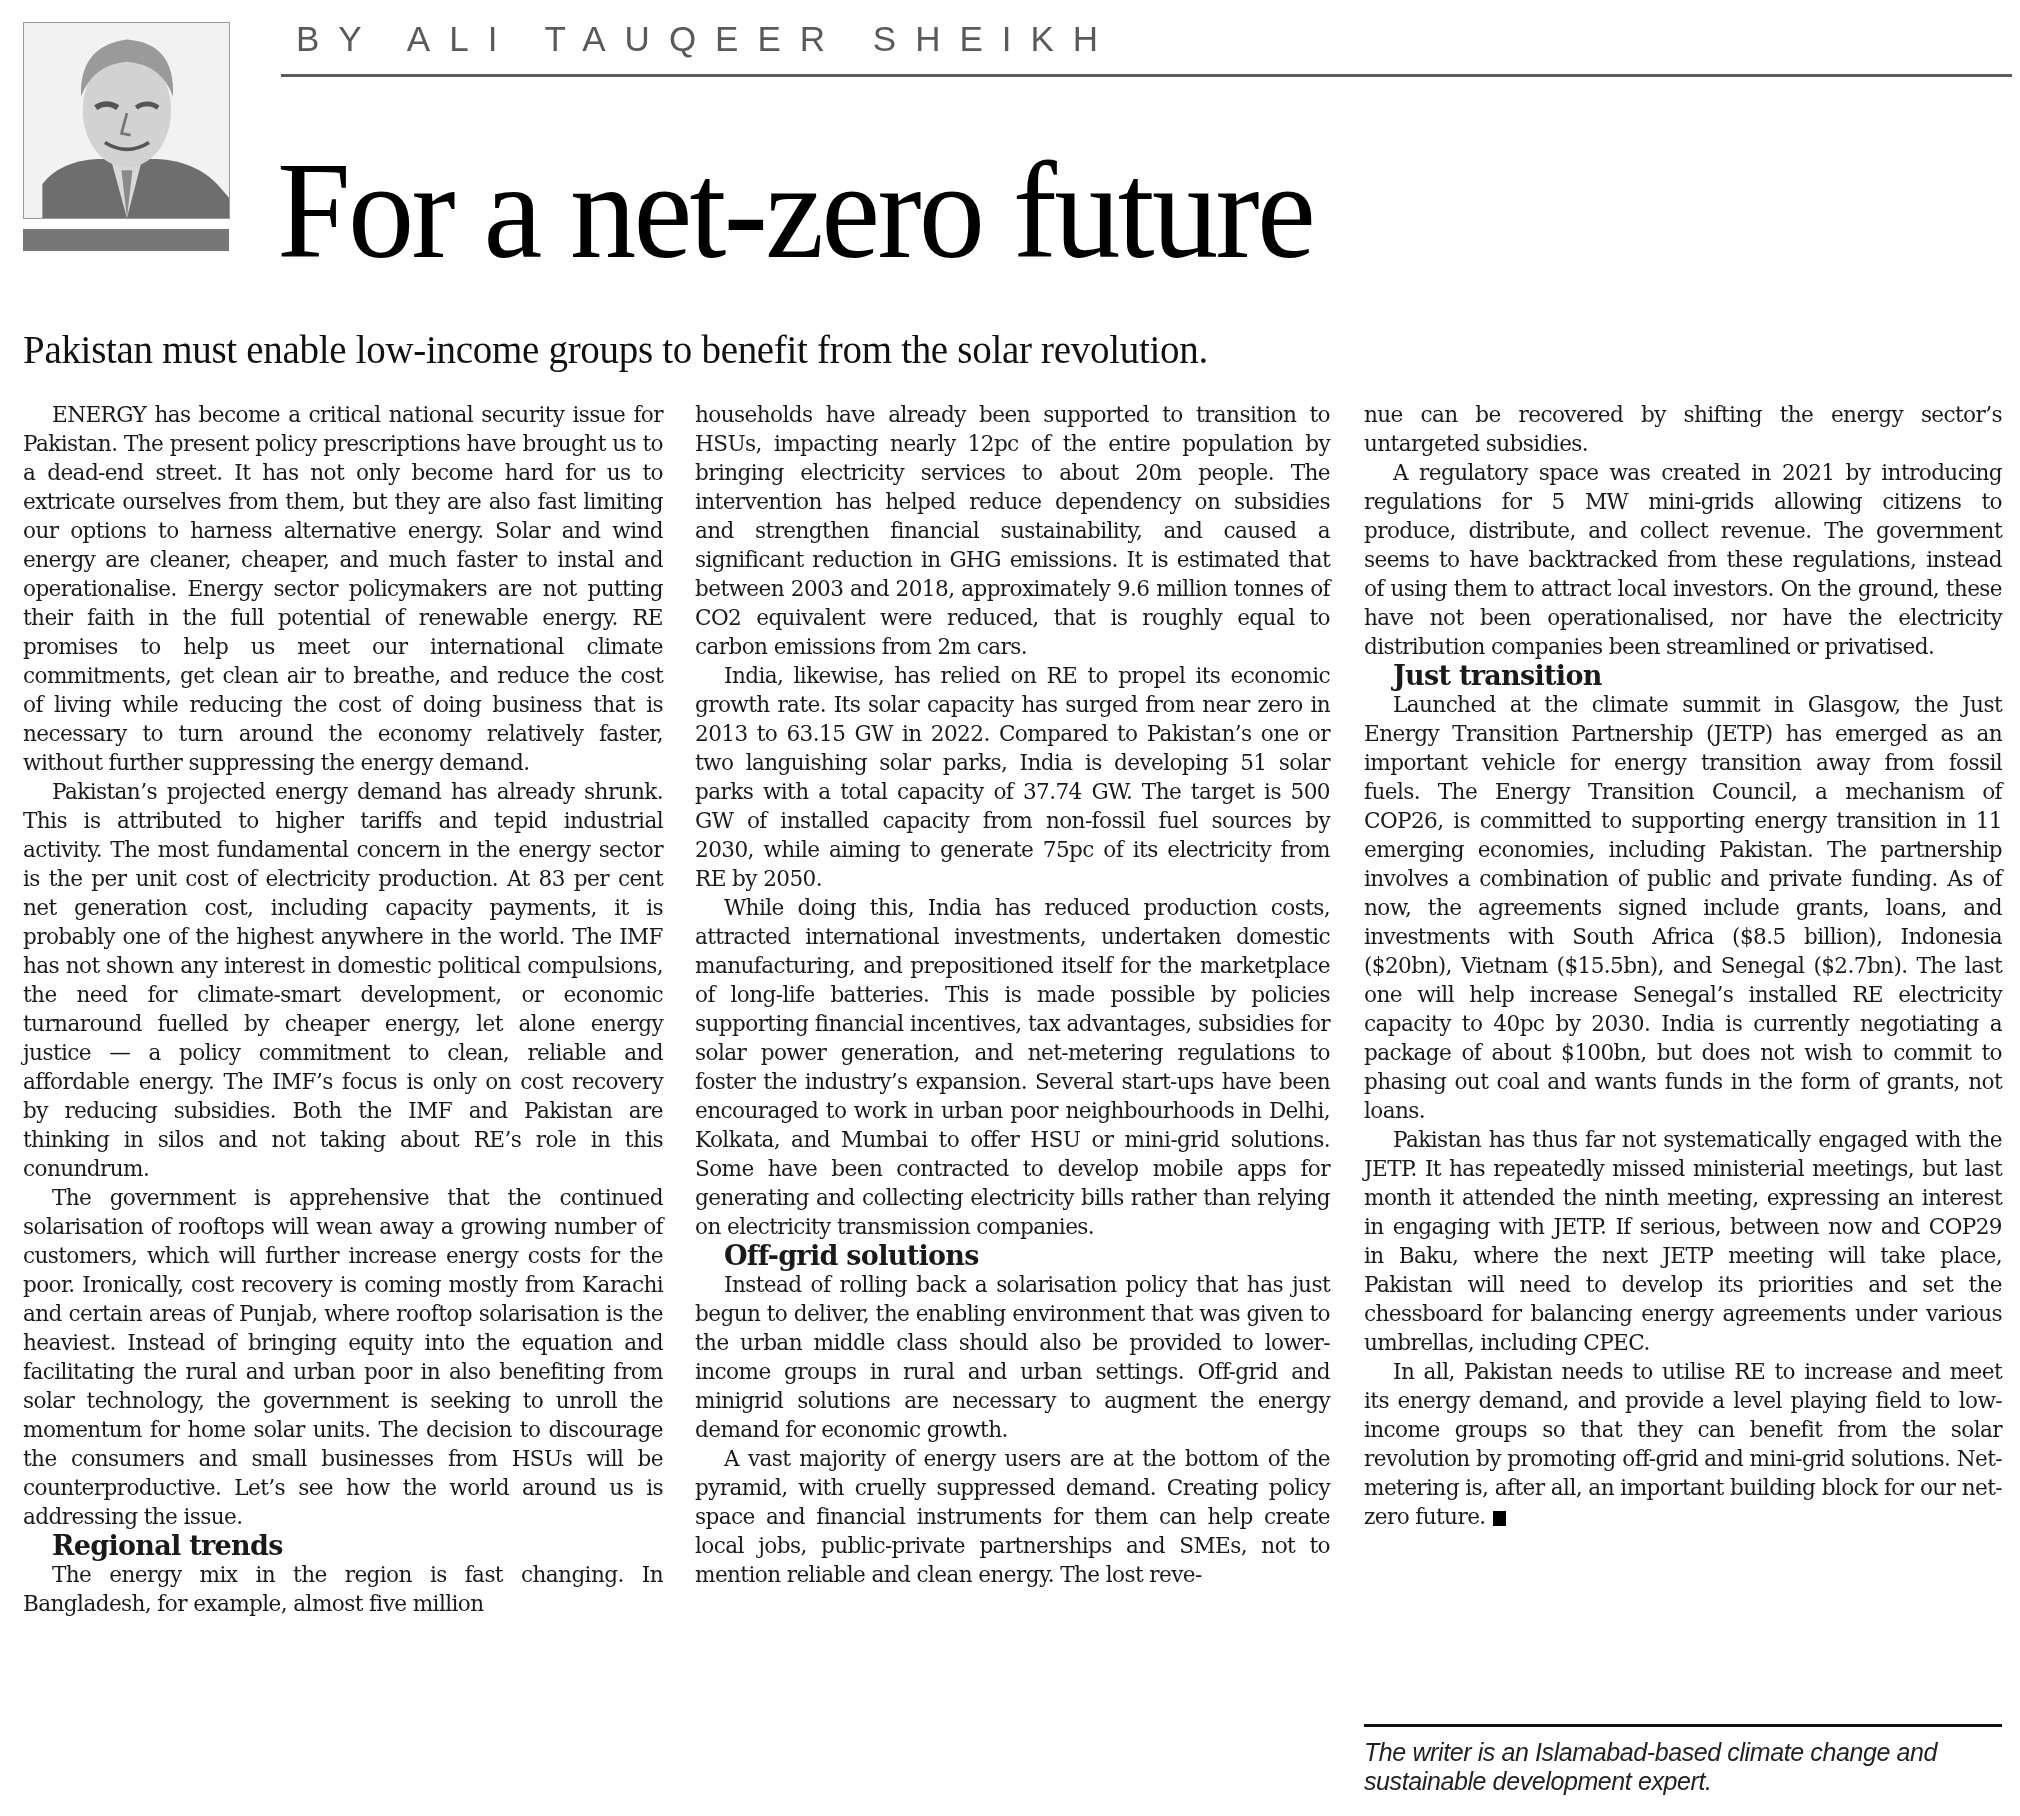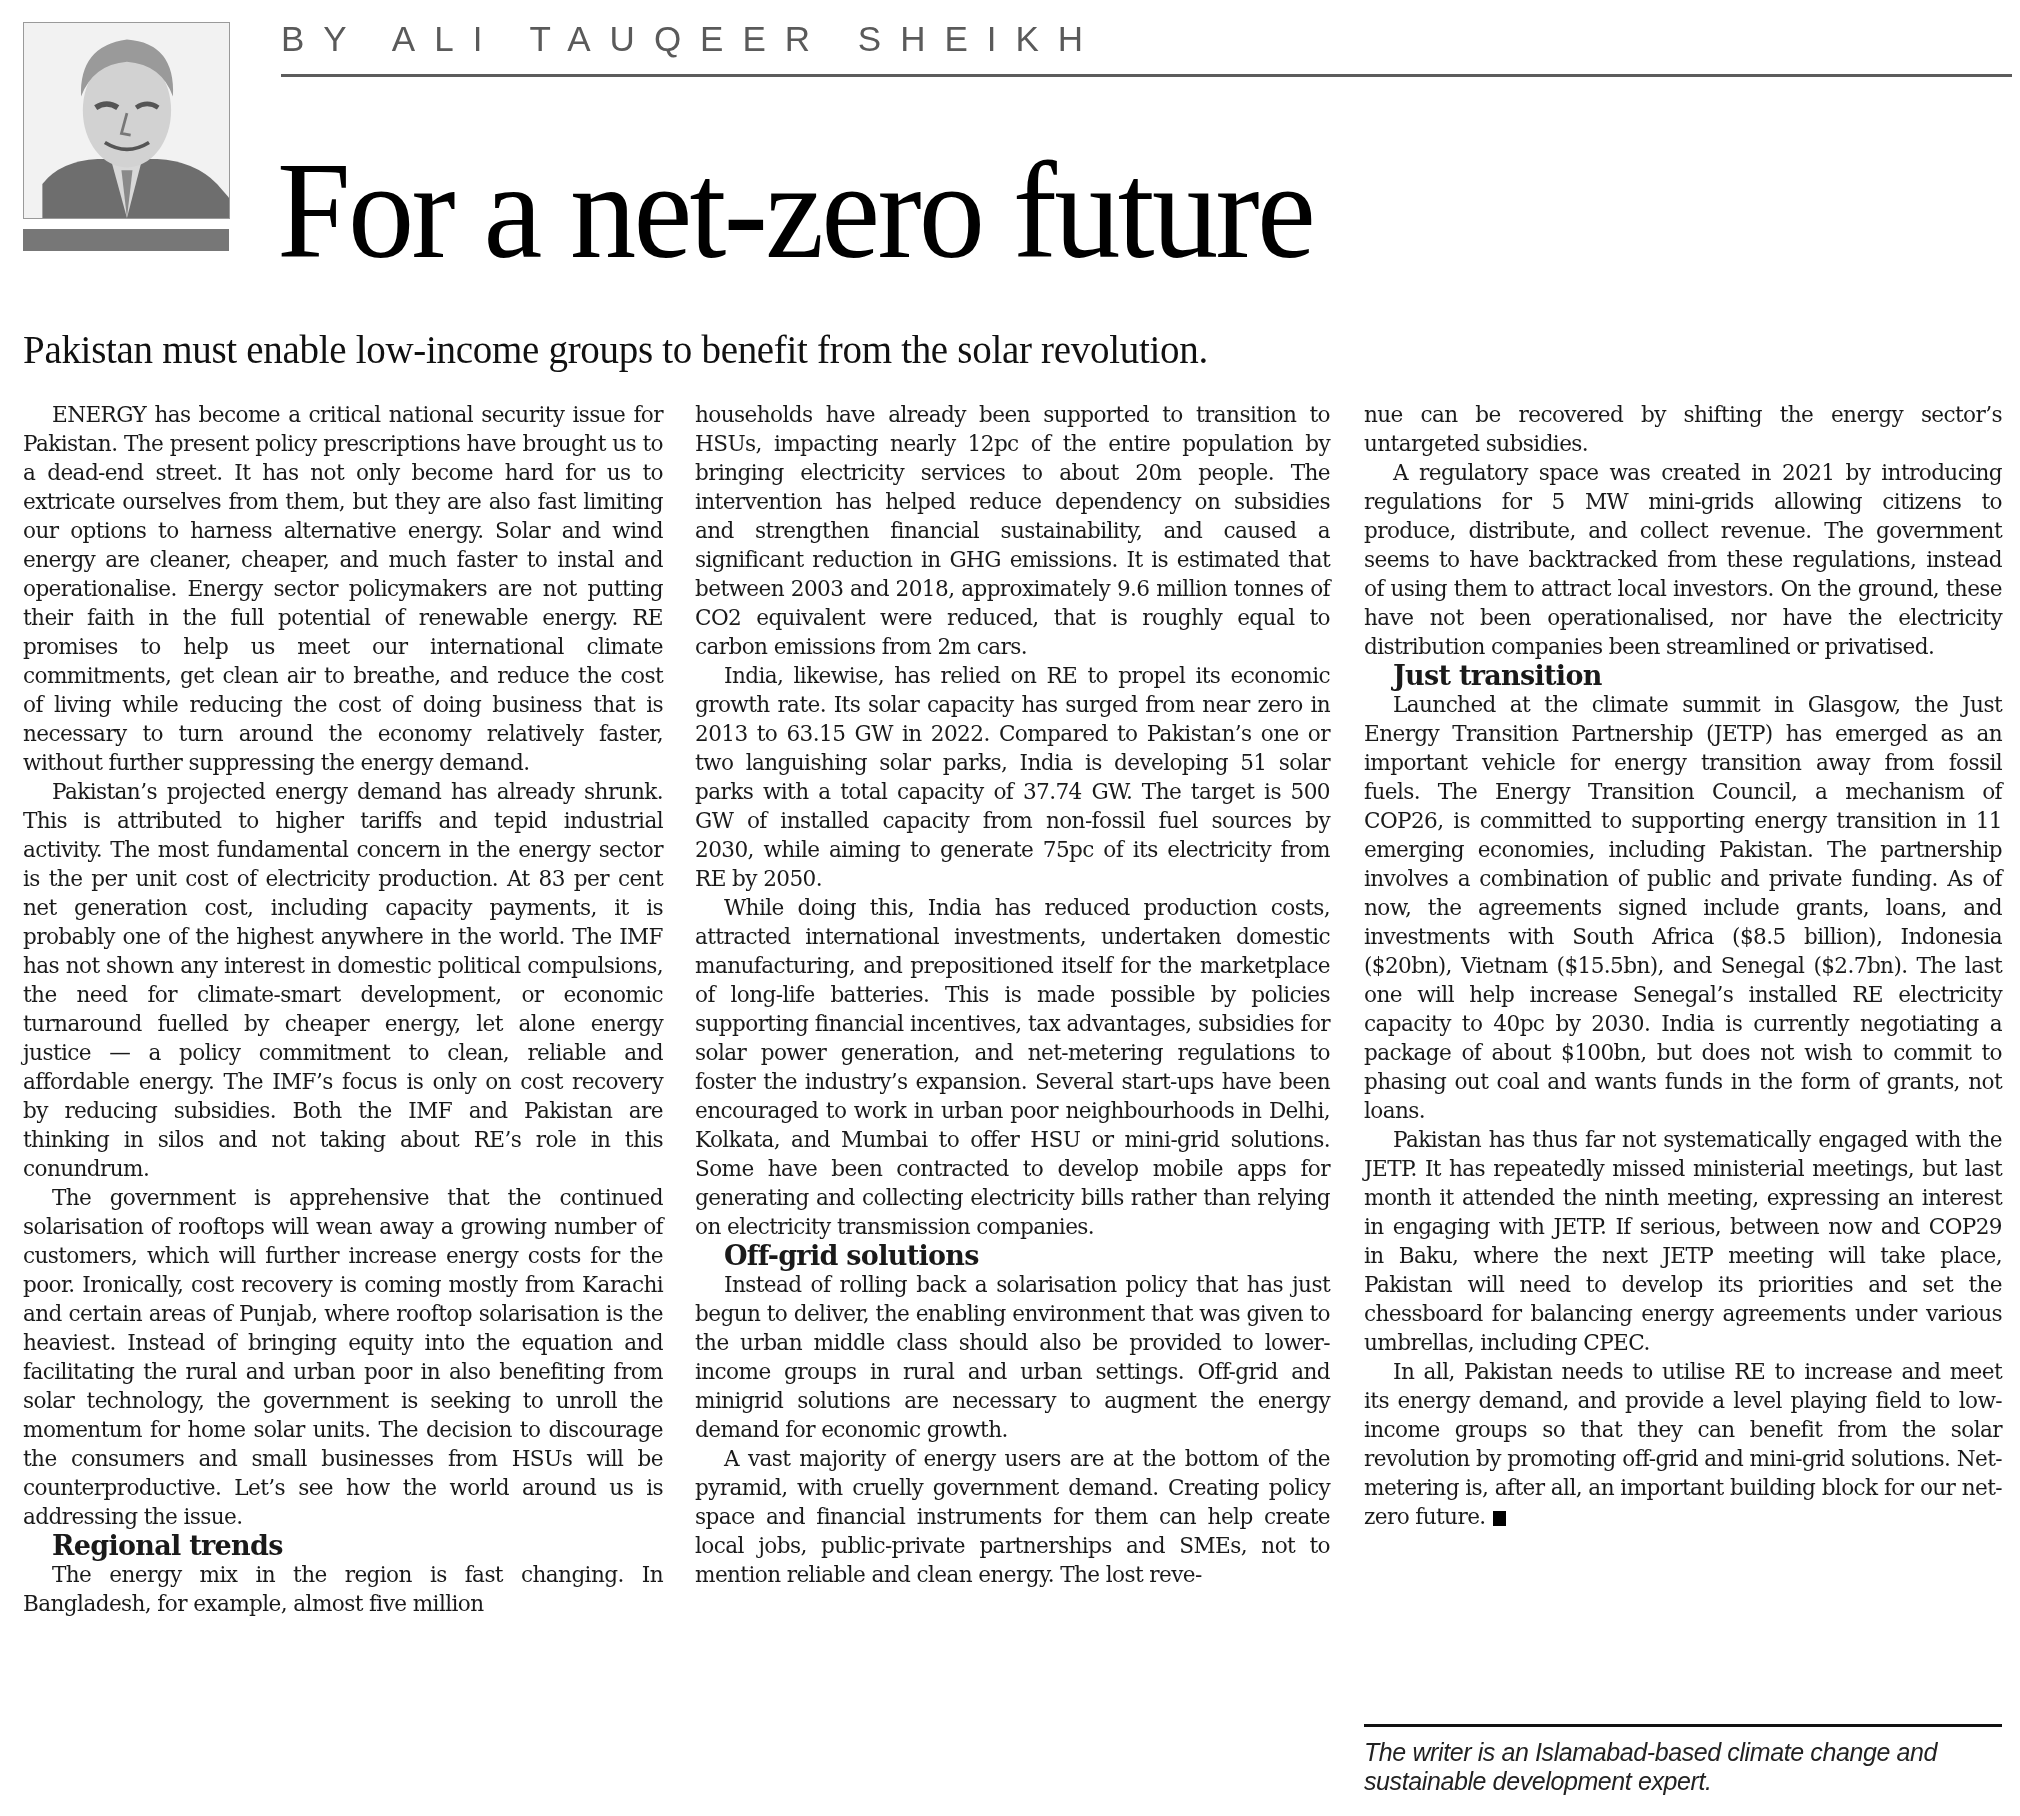--- a/index.html
+++ b/index.html
@@ -4,21 +4,21 @@
 <style>
   html, body { margin: 0; padding: 0; background: #ffffff; }
   body { width: 2020px; height: 1816px; position: relative; overflow: hidden; color: #141414; }
   .photo {
     position: absolute; left: 23px; top: 22px; width: 205px; height: 195px;
     border: 0.9px solid #9a9a9a; background: #f4f4f4; overflow: hidden;
   }
   .photo svg { display: block; }
   .photo-bar { position: absolute; left: 23px; top: 229px; width: 206px; height: 22px; background: #777777; }
   .byline {
-    position: absolute; left: 281px; top: 16.5px;
+    position: absolute; left: 296px; top: 16.5px;
     font-family: "Liberation Sans", sans-serif; font-size: 35px; letter-spacing: 19px;
     color: #5a5a5a; font-weight: normal; line-height: 44px; white-space: nowrap;
   }
   .byline-rule { position: absolute; left: 281px; top: 74px; width: 1731px; height: 2.8px; background: #5c5c5c; }
   .headline {
     position: absolute; left: 277px; top: 142px;
     font-family: "Liberation Serif", serif; font-size: 138px; line-height: 138px;
     color: #000; letter-spacing: -2.8px; white-space: nowrap; transform: scaleX(0.96); transform-origin: left top;
   }
   .standfirst {
@@ -81,21 +81,21 @@
   <h3>Regional trends</h3>
   <p>The energy mix in the region is fast changing. In Bangladesh, for example, almost five million</p>
 </div>
 
 <div class="col col2">
   <p class="noindent">households have already been supported to transition to HSUs, impacting nearly 12pc of the entire population by bringing electricity services to about 20m people. The intervention has helped reduce dependency on subsidies and strengthen financial sustainability, and caused a significant reduction in GHG emissions. It is estimated that between 2003 and 2018, approximately 9.6 million tonnes of CO2 equivalent were reduced, that is roughly equal to carbon emissions from 2m cars.</p>
   <p>India, likewise, has relied on RE to propel its economic growth rate. Its solar capacity has surged from near zero in 2013 to 63.15 GW in 2022. Compared to Pakistan’s one or two languishing solar parks, India is developing 51 solar parks with a total capacity of 37.74 GW. The target is 500 GW of installed capacity from non-fossil fuel sources by 2030, while aiming to generate 75pc of its electricity from RE by 2050.</p>
   <p>While doing this, India has reduced production costs, attracted international investments, undertaken domestic manufacturing, and prepositioned itself for the marketplace of long-life batteries. This is made possible by policies supporting financial incentives, tax advantages, subsidies for solar power generation, and net-metering regulations to foster the industry’s expansion. Several start-ups have been encouraged to work in urban poor neighbourhoods in Delhi, Kolkata, and Mumbai to offer HSU or mini-grid solutions. Some have been contracted to develop mobile apps for generating and collecting electricity bills rather than relying on electricity transmission companies.</p>
   <h3>Off-grid solutions</h3>
   <p>Instead of rolling back a solarisation policy that has just begun to deliver, the enabling environment that was given to the urban middle class should also be provided to lower-income groups in rural and urban settings. Off-grid and minigrid solutions are necessary to augment the energy demand for economic growth.</p>
-  <p>A vast majority of energy users are at the bottom of the pyramid, with cruelly government demand. Creating policy space and financial instruments for them can help create local jobs, public-private partnerships and SMEs, not to mention reliable and clean energy. The lost reve-</p>
+  <p>A vast majority of energy users are at the bottom of the pyramid, with cruelly suppressed demand. Creating policy space and financial instruments for them can help create local jobs, public-private partnerships and SMEs, not to mention reliable and clean energy. The lost reve-</p>
 </div>
 
 <div class="col col3">
   <p class="noindent">nue can be recovered by shifting the energy sector’s untargeted subsidies.</p>
   <p>A regulatory space was created in 2021 by introducing regulations for 5 MW mini-grids allowing citizens to produce, distribute, and collect revenue. The government seems to have backtracked from these regulations, instead of using them to attract local investors. On the ground, these have not been operationalised, nor have the electricity distribution companies been streamlined or privatised.</p>
   <h3>Just transition</h3>
   <p>Launched at the climate summit in Glasgow, the Just Energy Transition Partnership (JETP) has emerged as an important vehicle for energy transition away from fossil fuels. The Energy Transition Council, a mechanism of COP26, is committed to supporting energy transition in 11 emerging economies, including Pakistan. The partnership involves a combination of public and private funding. As of now, the agreements signed include grants, loans, and investments with South Africa ($8.5 billion), Indonesia ($20bn), Vietnam ($15.5bn), and Senegal ($2.7bn). The last one will help increase Senegal’s installed RE electricity capacity to 40pc by 2030. India is currently negotiating a package of about $100bn, but does not wish to commit to phasing out coal and wants funds in the form of grants, not loans.</p>
   <p>Pakistan has thus far not systematically engaged with the JETP. It has repeatedly missed ministerial meetings, but last month it attended the ninth meeting, expressing an interest in engaging with JETP. If serious, between now and COP29 in Baku, where the next JETP meeting will take place, Pakistan will need to develop its priorities and set the chessboard for balancing energy agreements under various umbrellas, including CPEC.</p>
   <p><span>In all, Pakistan needs to utilise RE to increase and meet its energy demand, and provide a level playing field to low-income groups so that they can benefit from the solar revolution by promoting off-grid and mini-grid solutions. Net-metering is, after all, an important building block for our net-zero future.</span><span class="endmark"></span></p>
 </div>

